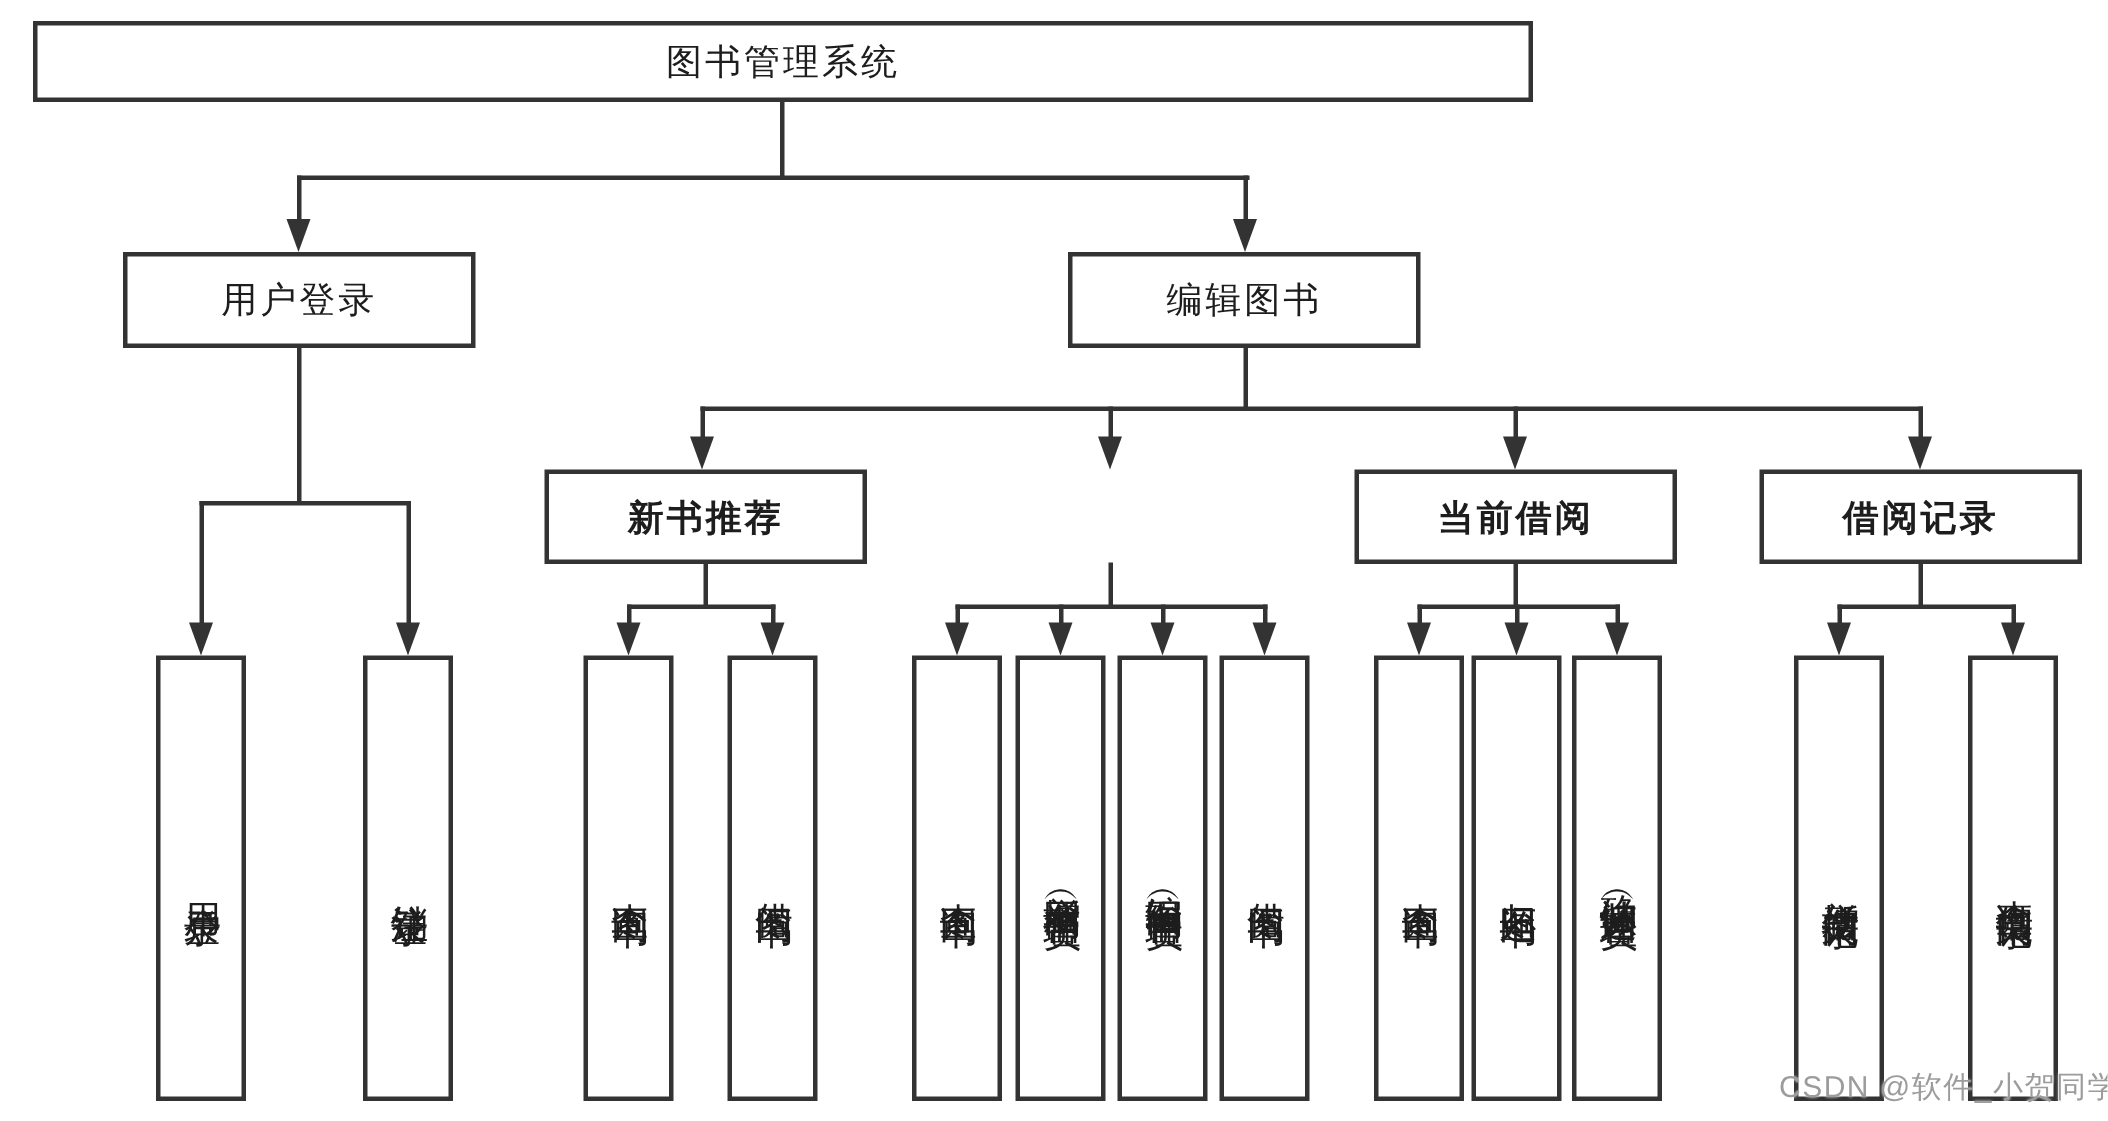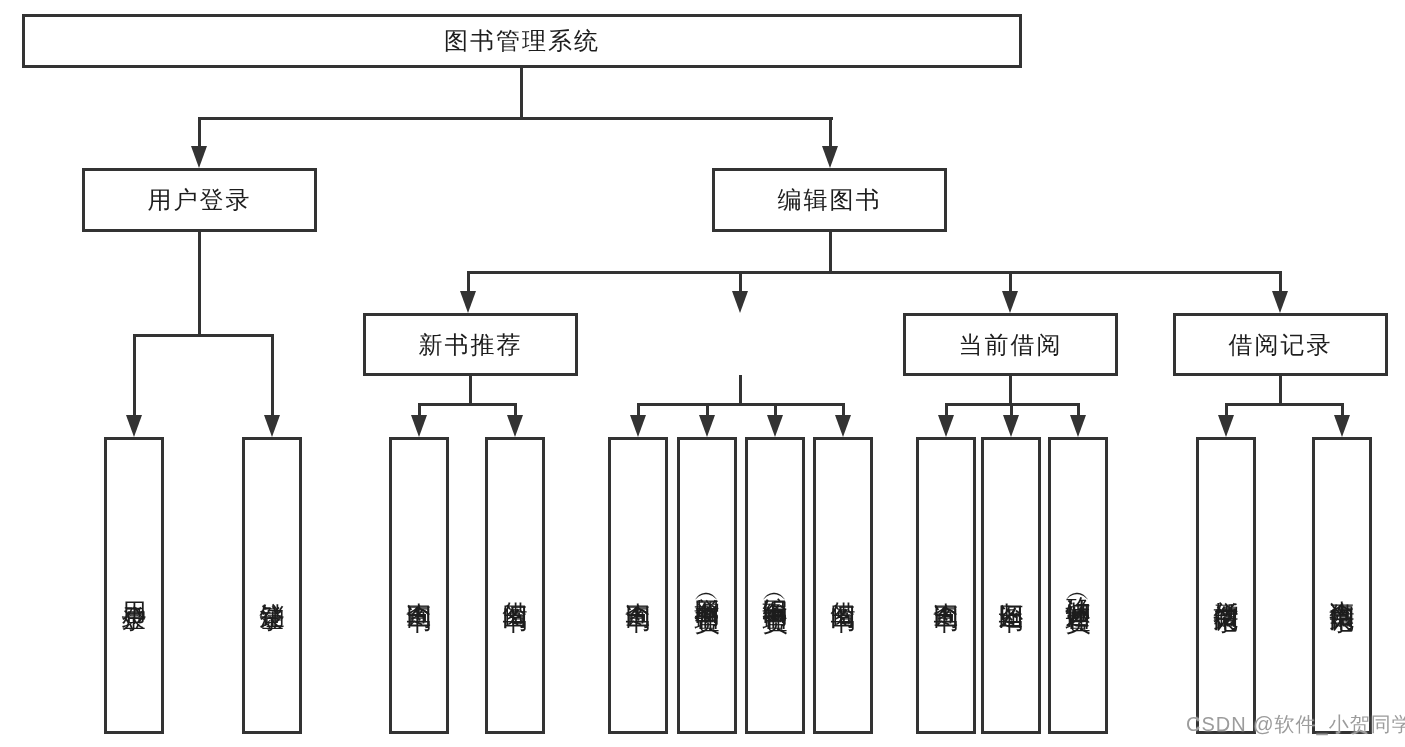--- a/index.html
+++ b/index.html
@@ -31,21 +31,21 @@
     justify-content: center;
   }
   .node .label {
     color: var(--text);
     font-size: 24px;
     letter-spacing: 2px;
     white-space: nowrap;
   }
   .root-node  { left: 22px;  top: 14px;  width: 1000px; height: 54px; }
   .l2-node    { top: 168px; width: 235px; height: 64px; }
-  .l3-node    { top: 313px; width: 215px; height: 63px; }
+  .l3-node    { top: 313px; width: 215px; height: 63px; font-weight: bold; }
   .leaf-node  { top: 437px; width: 60px;  height: 297px; }
   .leaf-node .label {
     writing-mode: vertical-rl;
     font-size: 25px;
     line-height: 1;
   }
   .sp-wide  { letter-spacing: 13px; }
   .sp-mid   { letter-spacing: 9px;  }
   .sp-tight { letter-spacing: 3px;  }
   .vline { position: absolute; width: 3px;  background: var(--line); }

